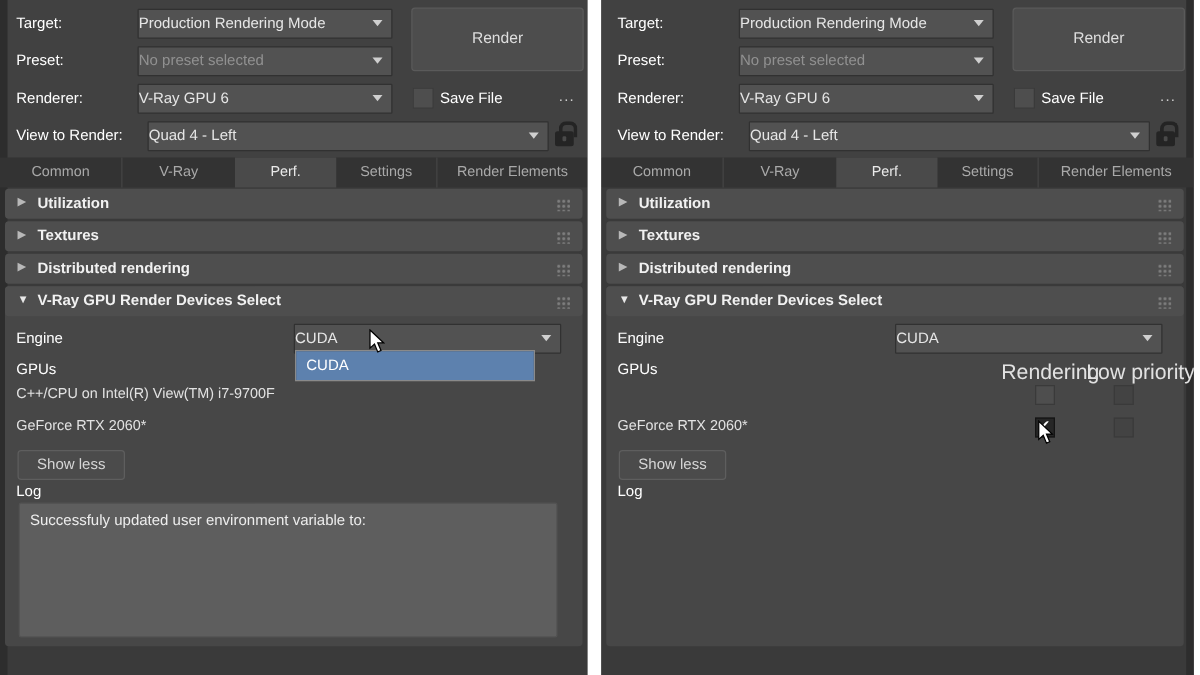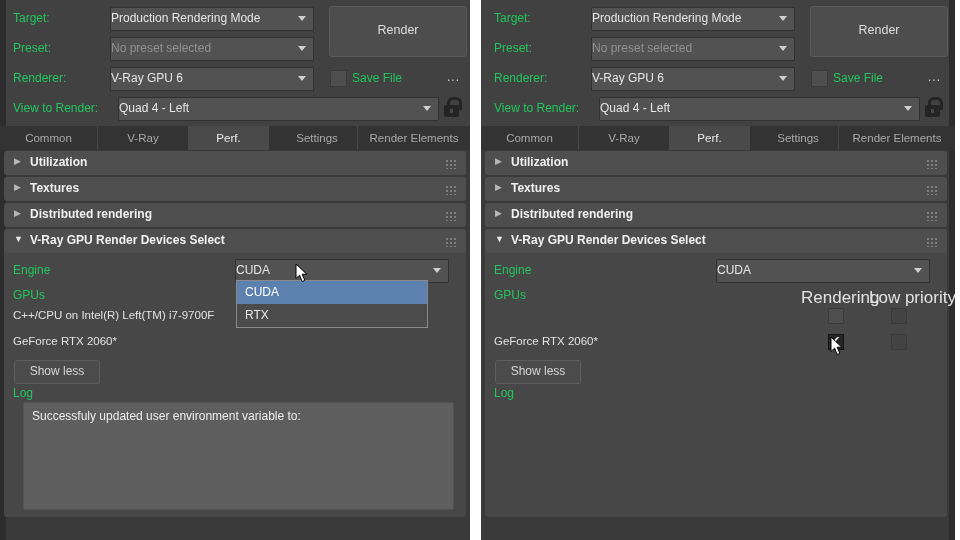--- a/index.html
+++ b/index.html
@@ -5,21 +5,21 @@
   html,body { margin:0; padding:0; background:#ffffff; width:960px; height:540px;
               font-family:"Liberation Sans", sans-serif; }
   .panel { position:absolute; top:0; height:540px; background:#414141; overflow:hidden;
            font-size:12px; color:#dcdcdc; }
   .panel-left  { left:0;   width:470px; }
   .panel-right { left:481px; width:474px; }
   .edgeL { position:absolute; left:0; top:0; width:6px; height:540px; background:#2d2d2d; }
   .edgeR { position:absolute; right:0; top:0; width:6px; height:540px; background:#2d2d2d; }
   .topzone  { position:absolute; left:0; top:0; width:100%; height:126px; background:#414141; }
   .lowzone  { position:absolute; left:0; top:150px; width:100%; height:390px; background:#3a3a3a; }
-  .lbl { position:absolute; color:#22c55e; white-space:nowrap; }
+  .lbl { position:absolute; color:#ffffff; white-space:nowrap; }
   .dd { position:absolute; height:22px; background:#525252; border:1px solid #313131;
         border-radius:1px; }
   .dd .dd-text { position:absolute; left:0; top:3px; color:#e6e6e6; white-space:nowrap; }
   .dd .dd-text.muted { color:#919191; }
   .arr { position:absolute; right:7px; top:8px; width:0; height:0;
          border-left:4px solid transparent; border-right:4px solid transparent;
          border-top:5px solid #cfcfcf; }
   .render-btn { position:absolute; left:329px; top:6px; width:136px; height:49px;
                 background:#4d4d4d; border:1px solid #5a5a5a; border-radius:3px;
                 color:#dedede; text-align:center; line-height:47px; font-size:12.5px; }
@@ -36,38 +36,38 @@
   .lock .bodyp { position:absolute; left:0; top:8px; width:15px; height:12px;
                  background:#242424; border-radius:2px; }
   .lock .hole { position:absolute; left:6px; top:12px; width:3px; height:4px;
                 background:#4a4a4a; border-radius:1px; }
   .tabbar { position:absolute; left:0; top:126px; width:100%; height:24px;
             background:#333333; display:flex; }
   .tab { flex:none; line-height:24px; text-align:center; color:#a9a9a9;
          font-size:11.5px; white-space:nowrap; }
   .tab + .tab { border-left:1px solid #454545; }
   .tab.active { background:#4a4a4a; color:#eaeaea; border-left:none; }
-  .tab.active + .tab { border-left:none;padding-left:8px; }
+  .tab.active + .tab { border-left:none; }
   .roll { position:absolute; left:4px; width:462px; height:24px; background:#4e4e4e;
           border-radius:3px; }
   .roll .tri { position:absolute; left:10px; top:5px; font-size:9px; color:#b8b8b8; }
   .roll .ttl { position:absolute; left:26px; top:4px; font-weight:bold; color:#f1f1f1;
                white-space:nowrap; }
   .grip { position:absolute; right:10px; top:8px; width:11px; height:10px;
           background-image:radial-gradient(circle, #8f8f8f 1px, transparent 1.3px);
           background-size:4px 4px; opacity:.75; }
   .bodybox { position:absolute; left:4px; top:229px; width:462px; height:288px;
              background:#474747; border-radius:3px; }
   .device { position:absolute; font-size:11.5px; color:#e2e2e2; white-space:nowrap; }
   .colhead { position:absolute; font-size:17px; color:#e2e2e2; text-align:center;
              white-space:nowrap; }
   .showless { position:absolute; left:14px; top:360px; width:84px; height:22px;
               background:#4b4b4b; border:1px solid #5e5e5e; border-radius:3px;
               color:#d6d6d6; text-align:center; line-height:20px; }
-  .logbox { position:absolute; left:23px; top:402px; width:431px; height:108px;
+  .logbox { position:absolute; left:15px; top:402px; width:431px; height:108px;
             background:#5e5e5e; border:1px solid #535353; border-radius:2px;
             color:#ededed; padding:5px 8px; line-height:1.4; overflow:hidden;
             box-sizing:border-box; }
   .ddlist { position:absolute; left:236px; top:280px; width:190px; background:#4b4b4b;
             border:1px solid #8a8a8a; z-index:5; }
   .opt { position:relative; height:23px; line-height:23px; padding-left:8px;
          color:#eaeaea; white-space:nowrap; }
   .opt.sel { background:#5d81ae; color:#ffffff; }
   .cursor { position:absolute; z-index:9; }
 </style>
@@ -143,26 +143,25 @@
     <span class="grip"></span>
   </div>
 
   <span class="lbl" style="left:13px;top:263px">Engine</span>
   <div class="dd" style="left:235px;top:259px;width:212px">
     <span class="dd-text">CUDA</span>
     <span class="arr"></span>
   </div>
 
   <span class="lbl" style="left:13px;top:288px">GPUs</span>
-  <span class="device" style="left:13px;top:309px">C++/CPU on Intel(R) Left(TM) i7-9700F</span>
+  <span class="device" style="left:13px;top:309px">C++/CPU on Intel(R) View(TM) i7-9700F</span>
   <span class="device" style="left:13px;top:335px">GeForce RTX 2060*</span>
 
   <div class="ddlist">
     <div class="opt sel">CUDA</div>
-    <div class="opt">RTX</div>
   </div>
 
   <svg class="cursor" style="left:295px;top:263px" width="13" height="20" viewBox="0 0 13 20">
     <path d="M1 1 L1 15.5 L4.6 12.2 L7.2 18.5 L9.8 17.4 L7.2 11.2 L11.8 11.2 Z" fill="#ffffff" stroke="#000000" stroke-width="1"></path>
   </svg>
 
   <div class="showless">Show less</div>
   <span class="lbl" style="left:13px;top:386px">Log</span>
   <div class="logbox">Successfuly updated user environment variable to:</div>
 </div>

